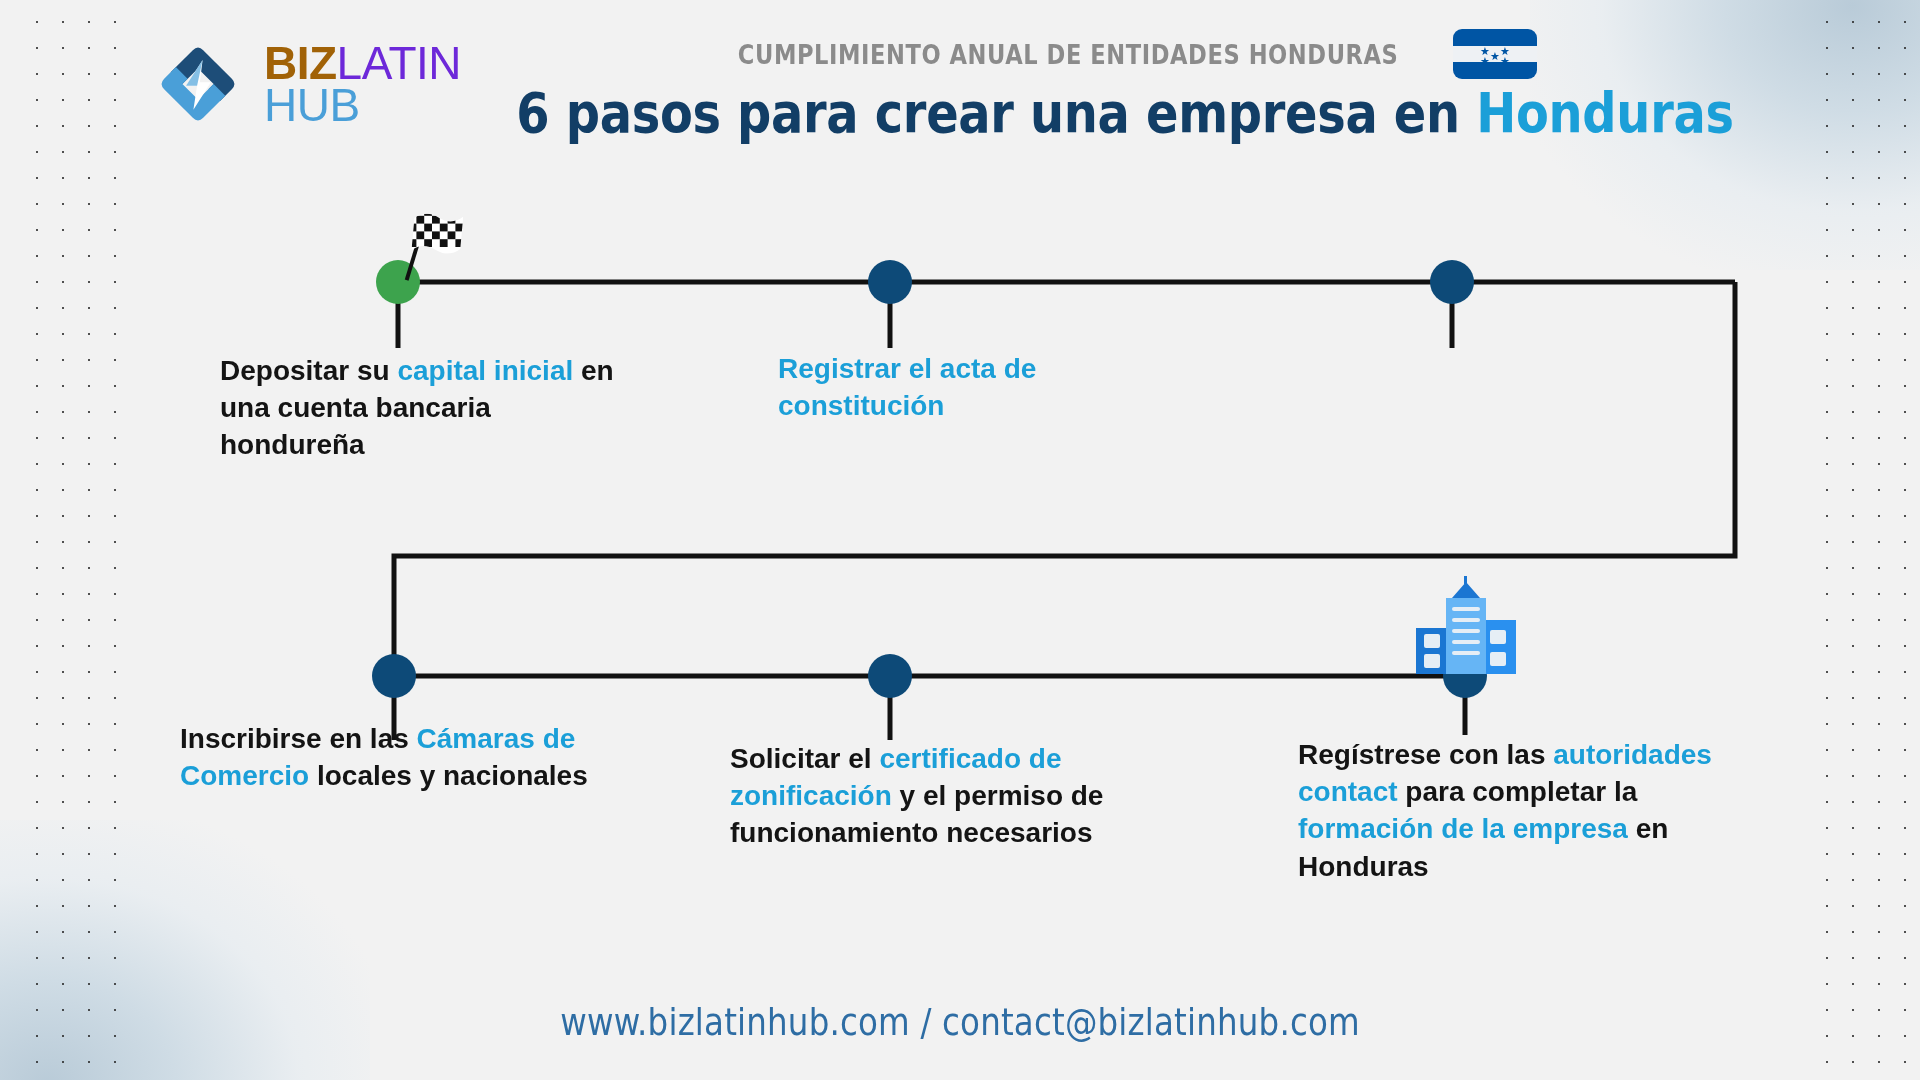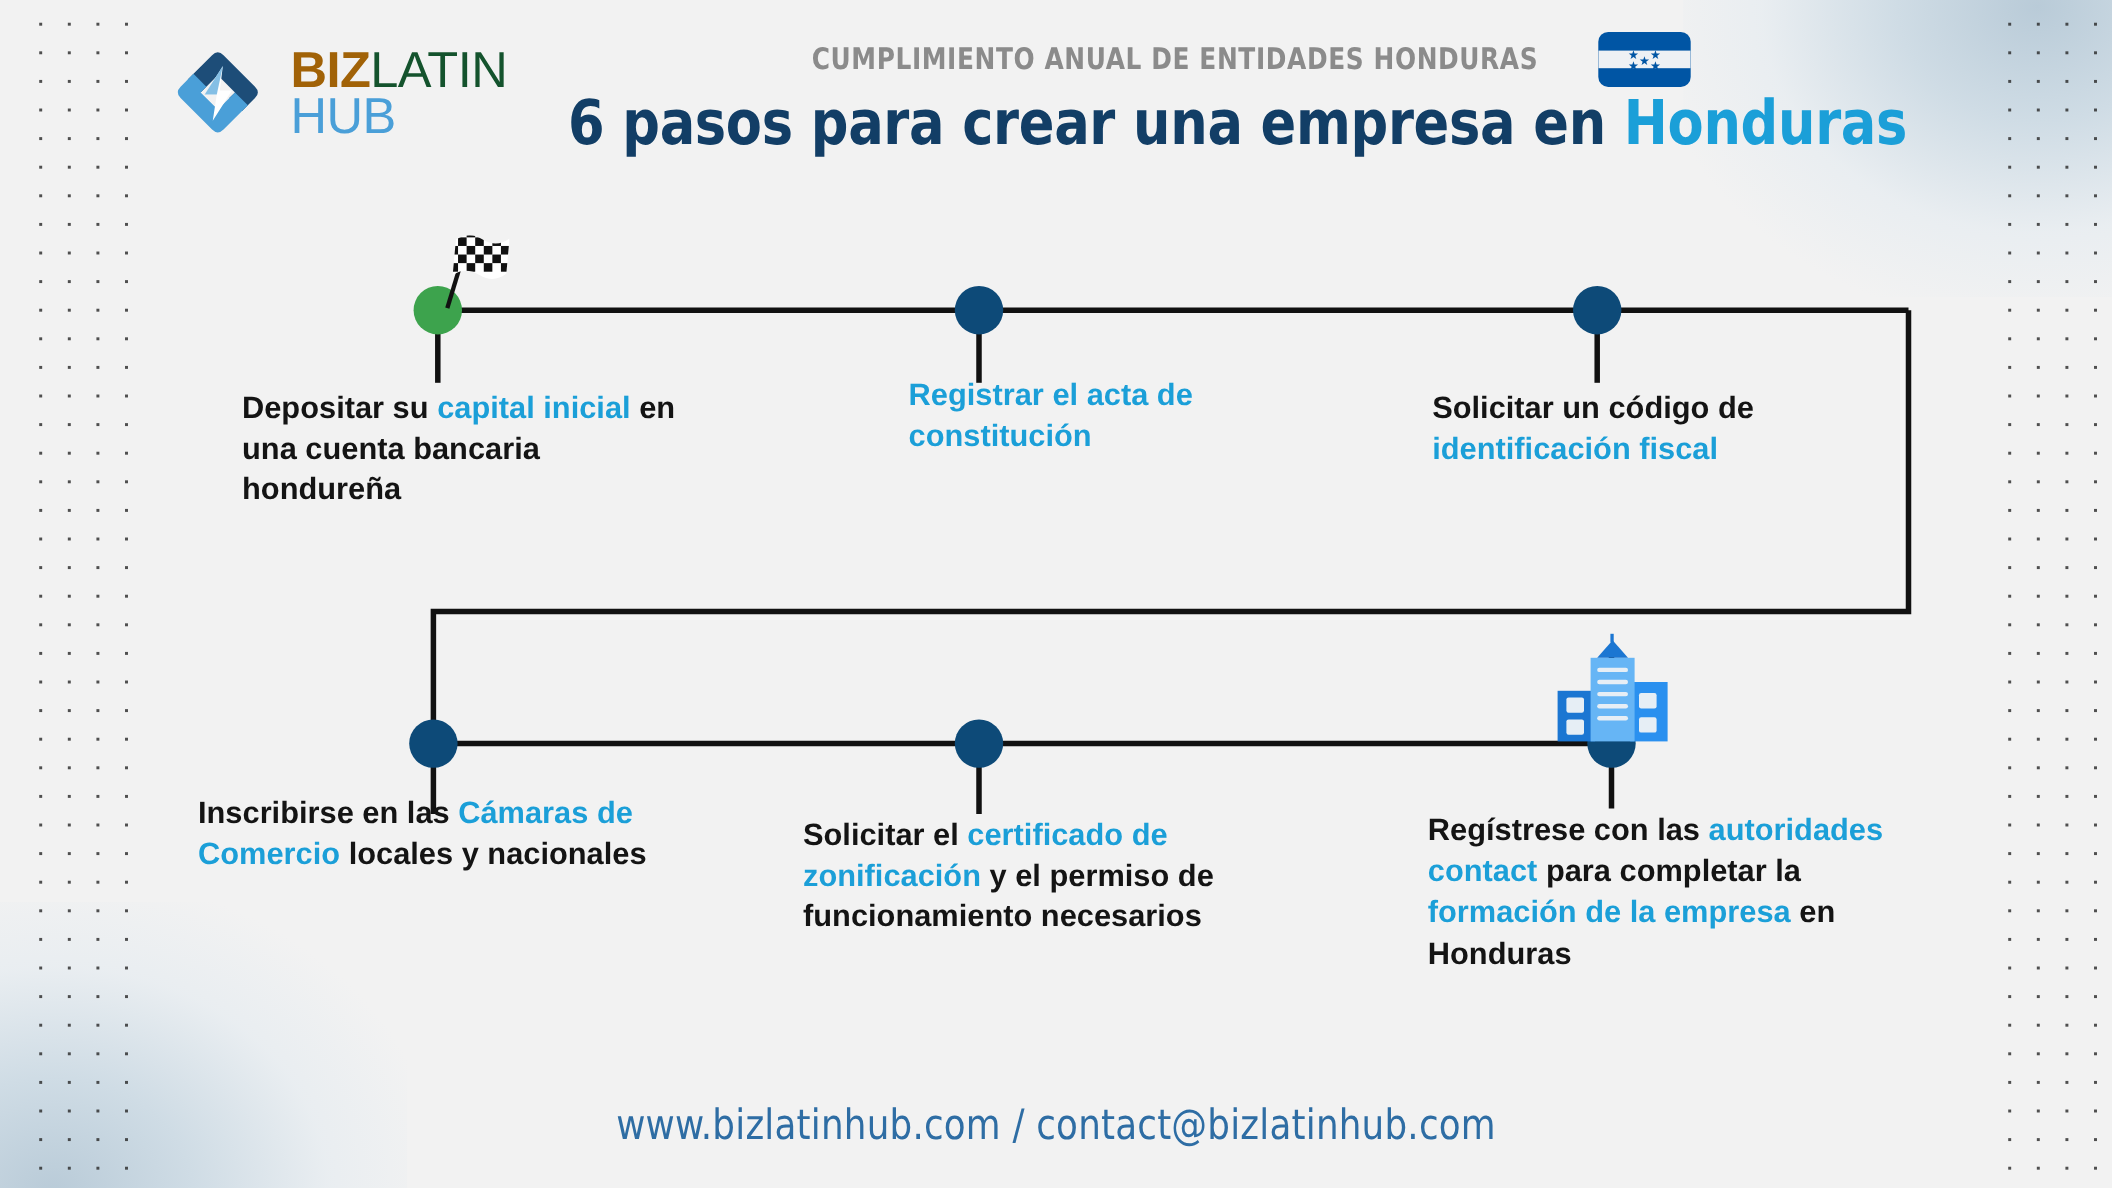--- a/index.html
+++ b/index.html
@@ -50,21 +50,21 @@
     display:flex; align-items:center; gap:20px;
   }
   #logo .mark { width:92px; height:92px; flex:none; }
   #logo .wordmark {
     display:flex; flex-direction:column;
     line-height:.92; letter-spacing:-.5px;
   }
   #logo .line1 { font-size:46px; font-weight:bold; white-space:nowrap; }
   #logo .line2 { font-size:46px; font-weight:normal; color:#4a9fd8; }
   .biz  { color:#a16207; font-weight:bold; }
-  .latin{ color:#14532d; font-weight:normal; }
+  .latin{ color:#6d28d9; font-weight:normal; }
 
   #title-block {
     position:absolute; left:480px; top:30px; width:1290px;
   }
   #eyebrow-row {
     display:flex; align-items:center; justify-content:center; gap:30px;
     height:48px;
   }
   #eyebrow {
     font-family:"DejaVu Sans Condensed","Liberation Sans", sans-serif;
@@ -260,23 +260,22 @@
         <rect x="14" y="58" width="16" height="14" rx="2"></rect>
         <rect x="14" y="78" width="16" height="14" rx="2"></rect>
         <rect x="80" y="54" width="16" height="14" rx="2"></rect>
         <rect x="80" y="76" width="16" height="14" rx="2"></rect>
       </g>
     </svg>
   </span>
 
   <div class="step-text" style="left:220px;top:352px;width:400px;"><span>Depositar su </span><span class="hl">capital inicial</span><span> en una cuenta bancaria hondureña</span></div>
 
-  <div class="step-text" style="left:778px;top:340px;width:330px;margin-left:48px;"><span class="hl">Registrar el acta de constitución</span></div>
-
-  <div class="step-text" style="left:1302px;top:352px;width:340px;"><span>Solicitar un código de </span><span class="hl">identificación fiscal</span></div>
+  <div class="step-text" style="left:778px;top:350px;width:330px;"><span class="hl">Registrar el acta de constitución</span></div>
+
 
   <div class="step-text" style="left:180px;top:720px;width:430px;"><span>Inscribirse en las </span><span class="hl">Cámaras de Comercio</span><span> locales y nacionales</span></div>
 
   <div class="step-text" style="left:730px;top:740px;width:450px;"><span>Solicitar el </span><span class="hl">certificado de zonificación</span><span> y el permiso de funcionamiento necesarios</span></div>
 
   <div class="step-text" style="left:1298px;top:736px;width:450px;"><span>Regístrese con las </span><span class="hl">autoridades contact</span><span> para completar la </span><span class="hl">formación de la empresa</span><span> en Honduras</span></div>
 </div>
 
 <div id="footer">www.bizlatinhub.com / contact@bizlatinhub.com</div>
 

